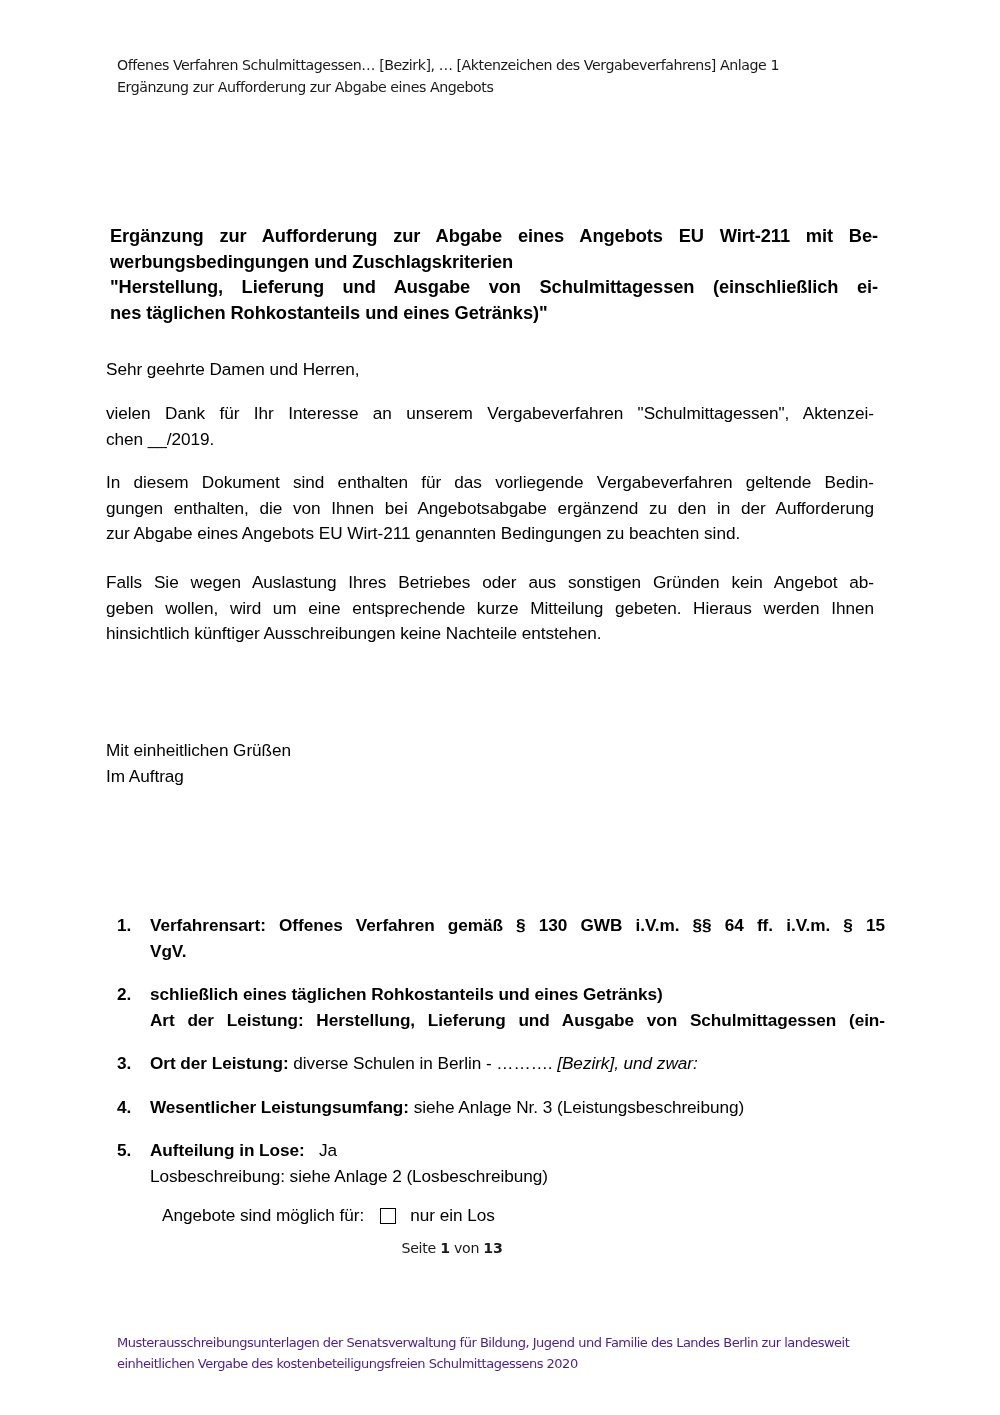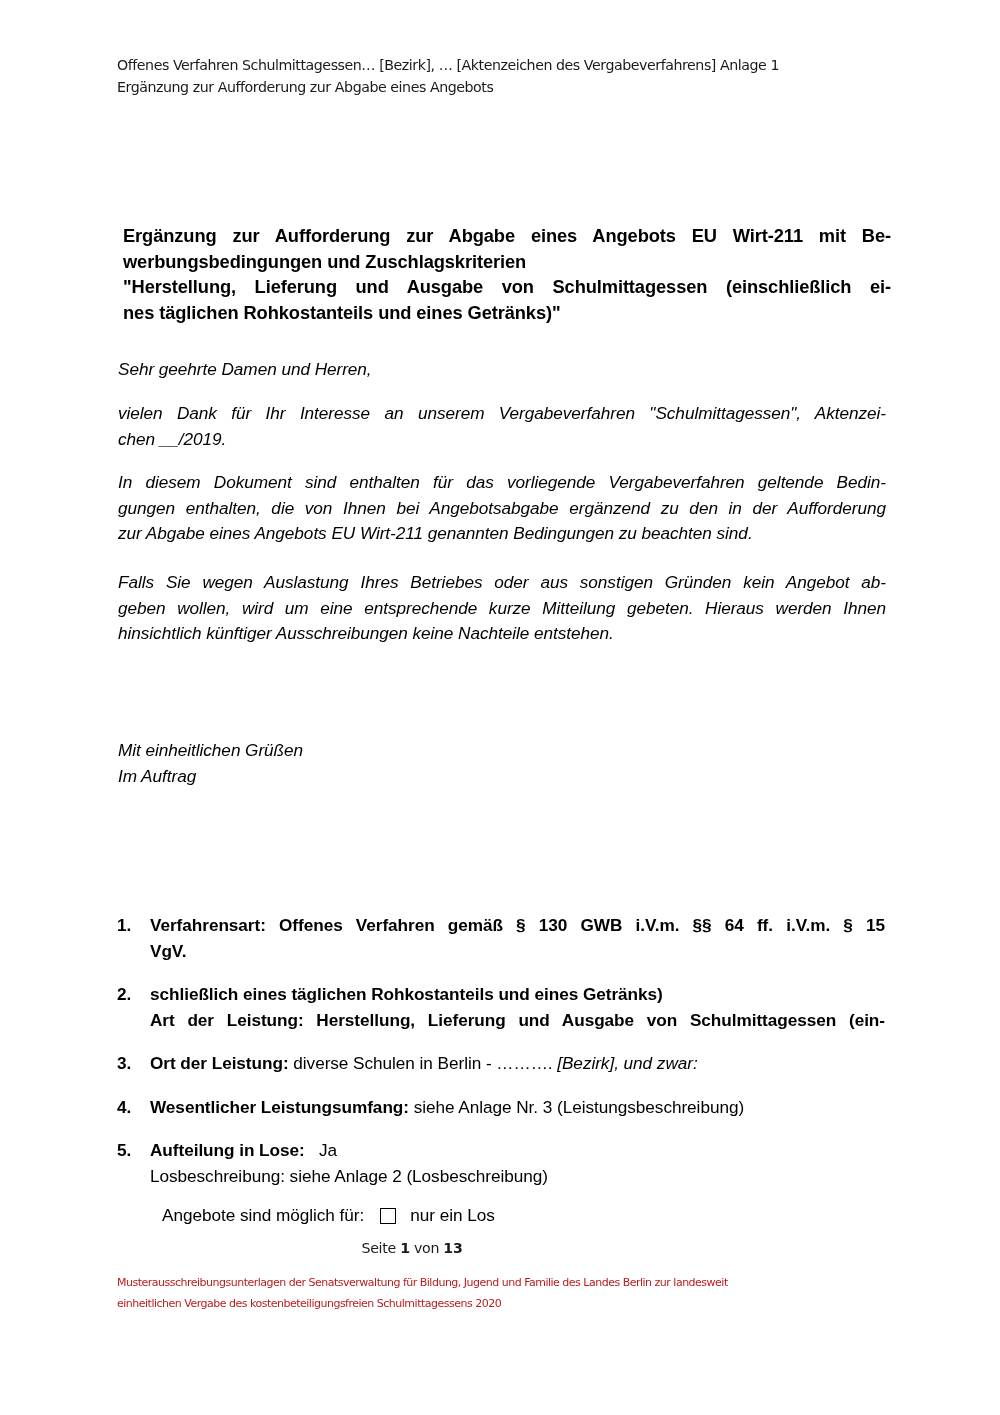--- a/index.html
+++ b/index.html
@@ -28,21 +28,21 @@
     font-size: 14.2px;
     line-height: 22px;
     letter-spacing: -0.45px;
     color: #1a1a1a;
   }
   .doc-header .hline { display: block; white-space: nowrap; }
 
   
   .doc-title {
     position: absolute;
-    left: 123px;
+    left: 110px;
     top: 223px;
     width: 768px;
     font-size: 18.3px;
     font-weight: bold;
     line-height: 25.5px;
     text-align: justify;
     letter-spacing: -0.1px;
   }
   .doc-title .tline {
     display: block;
@@ -50,27 +50,26 @@
     text-align-last: justify;
     white-space: nowrap;
   }
   .doc-title .tline.last {
     text-align-last: left;
   }
 
   
   .body-block {
     position: absolute;
-    left: 118px;
+    left: 106px;
     width: 768px;
     font-size: 17.2px;
     line-height: 25.5px;
     text-align: justify;
     letter-spacing: -0.05px;
-    font-style: italic;
   }
   .body-block .bline {
     display: block;
     text-align: justify;
     text-align-last: justify;
     white-space: nowrap;
   }
   .body-block .bline.last { text-align-last: left; }
 
   .p-salutation { top: 357px; }
@@ -139,33 +138,34 @@
   .page-num {
     position: absolute;
     left: 0;
     top: 1240px;
     width: 824px;
     text-align: center;
     font-family: "DejaVu Sans", sans-serif;
     font-size: 14.2px;
     letter-spacing: -0.3px;
     color: #1a1a1a;
+    padding-left: 40px;
   }
 
   
   .doc-footer {
     position: absolute;
     left: 117px;
-    top: 1272px;
+    top: 1332px;
     width: 775px;
     font-family: "DejaVu Sans", sans-serif;
-    font-size: 11px;
+    font-size: 13px;
     line-height: 21px;
     letter-spacing: -0.5px;
-    color: #b91c1c;
+    color: #4c1d95;
   }
   .doc-footer .fline { display: block; white-space: nowrap; }
 </style>
 </head>
 <body>
 
 <div class="page">
 
   <div class="doc-header">
     <span class="hline">Offenes Verfahren Schulmittagessen… [Bezirk], … [Aktenzeichen des Vergabeverfahrens] Anlage 1</span>

